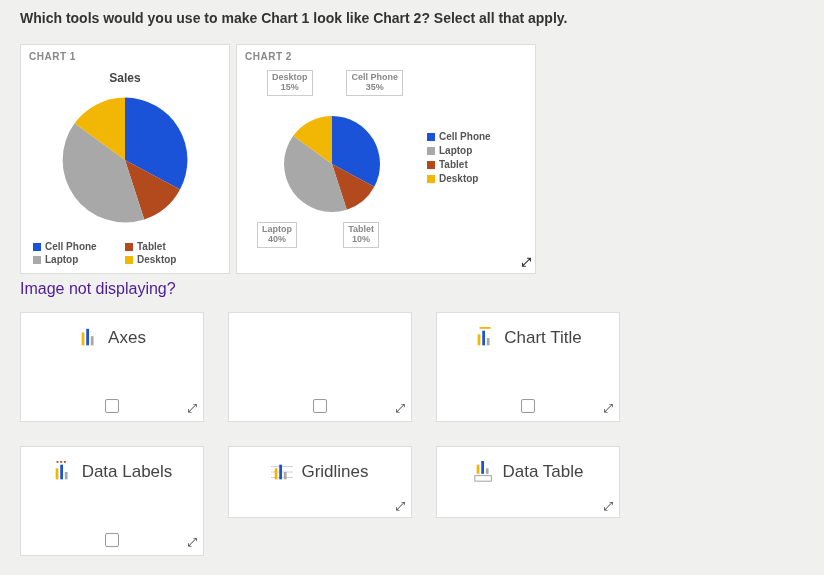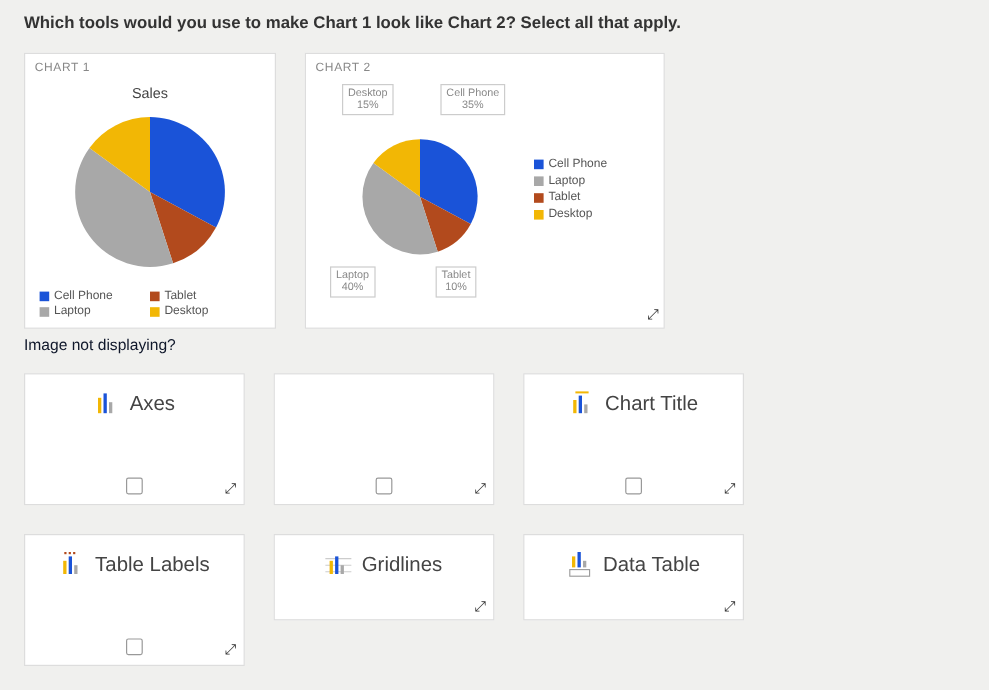--- a/index.html
+++ b/index.html
@@ -1,31 +1,31 @@
 <!DOCTYPE html>
 <html><head>
 <meta charset="utf-8">
 <style>
   * { box-sizing: border-box; margin: 0; padding: 0; }
   body { font-family: Arial, sans-serif; background: #f0f0ee; width: 824px; height: 575px; overflow: hidden; padding: 10px 20px; color: #333; }
   .question { font-weight: bold; font-size: 14px; color: #333; margin-bottom: 18px; }
-  .charts-row { display: flex; gap: 24px; margin-bottom: 2px; }
+  .charts-row { display: flex; gap: 6px; margin-bottom: 2px; font-weight: bold; }
   .chart-card { background: #fff; border: 1px solid #ddd; position: relative; }
   .chart-card.c1 { width: 210px; height: 230px; }
   .chart-card.c2 { width: 300px; height: 230px; }
   .chart-label { position: absolute; top: 6px; left: 8px; font-size: 10px; color: #888; letter-spacing: 0.5px; }
   .chart-title { text-align: center; font-size: 12px; margin-top: 26px; color: #444; }
   .pie-wrap { display: flex; align-items: center; justify-content: center; position: relative; }
   .legend-bottom { display: flex; flex-wrap: wrap; padding: 6px 12px 8px; font-size: 10px; color: #555; }
   .legend-bottom .li { width: 50%; display: flex; align-items: center; gap: 4px; margin-bottom: 2px; }
   .sw { width: 8px; height: 8px; display: inline-block; }
   .legend-right { font-size: 10px; color: #555; }
   .legend-right .li { display: flex; align-items: center; gap: 4px; margin-bottom: 3px; }
   .expand { position: absolute; bottom: 4px; right: 4px; font-size: 12px; color: #333; cursor: pointer; }
-  .link { color: #0f172a; font-size: 13px; margin-top: 4px; display: inline-block; cursor: pointer; text-align: center; }
+  .link { color: #4c1d95; font-size: 16px; margin-top: 4px; display: inline-block; cursor: pointer; text-align: center; }
   .options { display: flex; flex-wrap: wrap; gap: 24px; margin-top: 14px; }
   .opt { background: #fff; border: 1px solid #ddd; width: 184px; height: 110px; position: relative; display: flex; flex-direction: column; align-items: center; cursor: pointer; }
   .opt.row2 { height: 72px; }
   .opt-top { display: flex; align-items: center; gap: 8px; margin-top: 14px; }
   .opt-label { font-size: 17px; color: #444; }
   .opt-icon { width: 22px; height: 22px; }
   .opt-check { position: absolute; bottom: 8px; left: 50%; transform: translateX(-50%); width: 14px; height: 14px; border: 1px solid #999; background: #fff; border-radius: 2px; }
   .opt .expand-sm { position: absolute; bottom: 6px; right: 6px; font-size: 12px; color: #333; }
   .opt.row2 .expand-sm { bottom: 4px; }
 </style>
@@ -151,21 +151,21 @@
   <div class="opt">
     <div class="opt-top">
       <svg class="opt-icon" viewBox="0 0 24 24">
           <rect x="5" y="0" width="2" height="2" fill="#b24a1d"></rect>
           <rect x="9" y="0" width="2" height="2" fill="#b24a1d"></rect>
           <rect x="13" y="0" width="2" height="2" fill="#b24a1d"></rect>
           <rect x="4" y="8" width="3" height="12" fill="#f2b705"></rect>
           <rect x="9" y="4" width="3" height="16" fill="#1a53d8"></rect>
           <rect x="14" y="12" width="3" height="8" fill="#a8a8a8"></rect>
         </svg>
-      <span class="opt-label">Table Labels</span>
+      <span class="opt-label">Data Labels</span>
     </div>
     <div class="opt-check"></div>
     <span class="expand-sm">⤢</span>
   </div>
   <div class="opt row2">
     <div class="opt-top">
       <svg class="opt-icon" viewBox="0 0 24 24">
           <line x1="0" y1="6" x2="24" y2="6" stroke="#ccc"></line>
           <line x1="0" y1="12" x2="24" y2="12" stroke="#ccc"></line>
           <line x1="0" y1="18" x2="24" y2="18" stroke="#ccc"></line>

